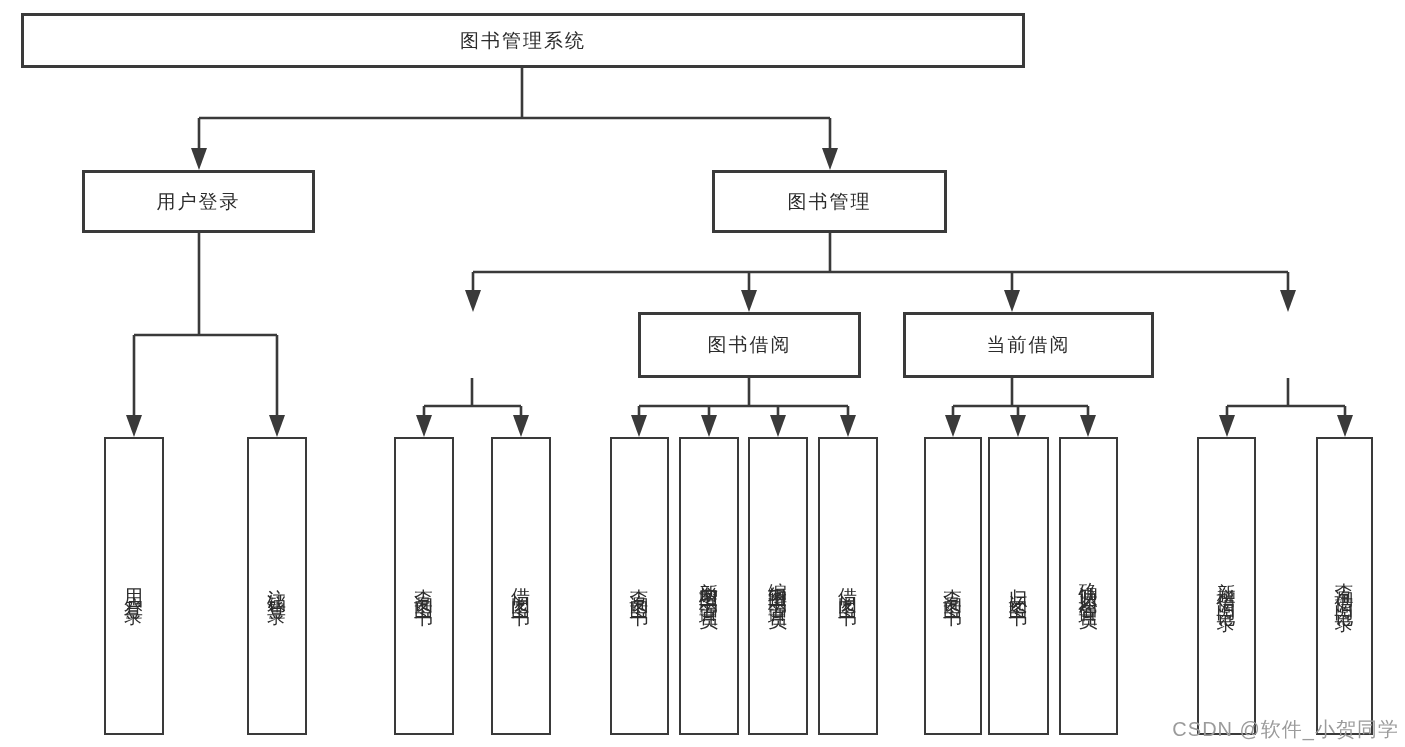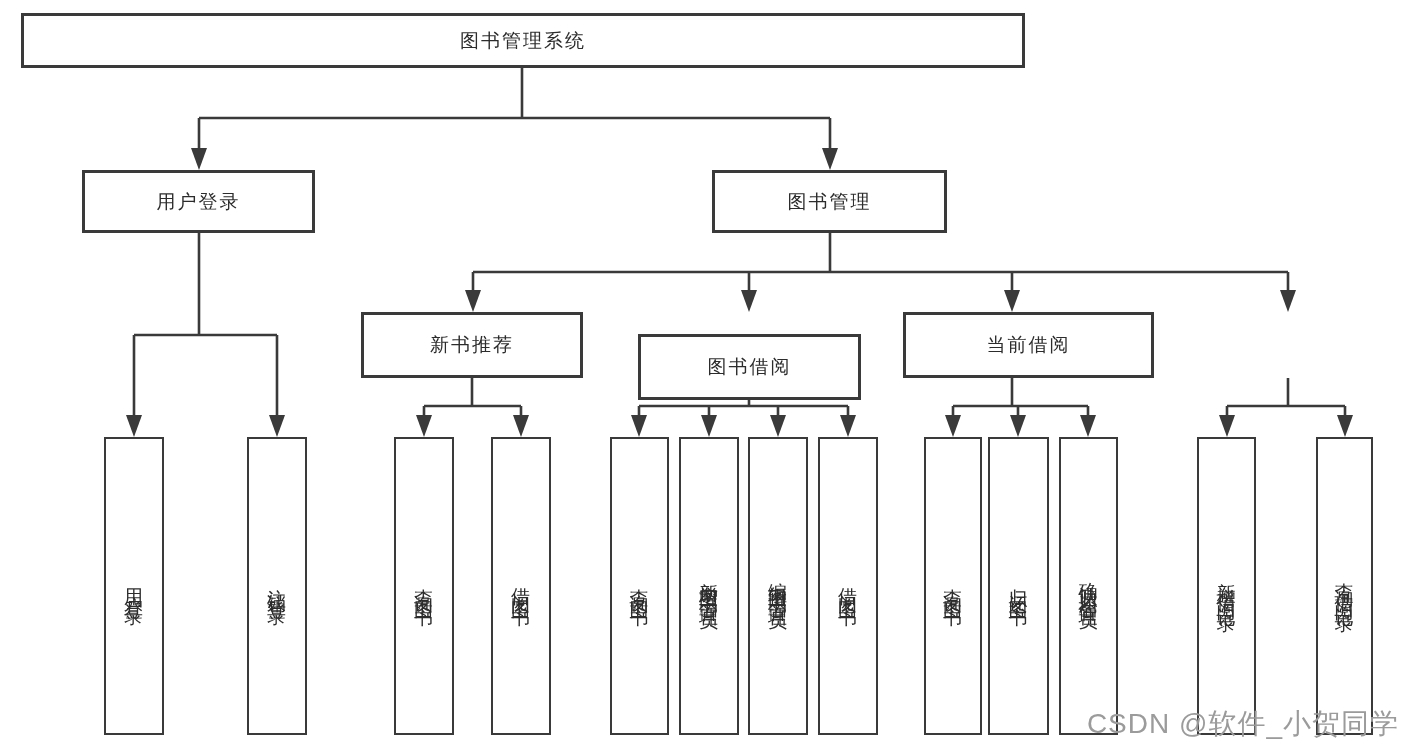--- a/index.html
+++ b/index.html
@@ -58,21 +58,21 @@
     line-height: 1;
   }
   .leaf.long span {
     letter-spacing: 0.22em;
   }
   .watermark {
     position: absolute;
     right: 6px;
     bottom: 4px;
     color: #9b9b9b;
-    font-size: 28px;
+    font-size: 20px;
     letter-spacing: 1px;
     white-space: nowrap;
   }
 </style>
 </head>
 <body>
 
 <div class="stage">
 
   <svg class="wires" viewBox="0 0 1405 747" xmlns="http://www.w3.org/2000/svg">
@@ -120,22 +120,21 @@
       <polygon points="1219,415 1235,415 1227,437"></polygon>
       <polygon points="1337,415 1353,415 1345,437"></polygon>
     </g>
   </svg>
 
   <div class="node root" style="left:21px; top:13px; width:1004px; height:55px;">图书管理系统</div>
 
   <div class="node" style="left:82px; top:170px; width:233px; height:63px;">用户登录</div>
   <div class="node" style="left:712px; top:170px; width:235px; height:63px;text-align:center;">图书管理</div>
 
-  <div class="node" style="left:361px; top:312px; width:222px; height:66px;">新书推荐</div>
-  <div class="node" style="left:638px; top:312px; width:223px; height:66px;margin-top:22px;">图书借阅</div>
+  <div class="node" style="left:638px; top:312px; width:223px; height:66px;">图书借阅</div>
   <div class="node" style="left:903px; top:312px; width:251px; height:66px;">当前借阅</div>
 
   <div class="leaf" style="left:104px; top:437px; width:60px; height:298px;">
     <span>用户登录</span>
   </div>
   <div class="leaf" style="left:247px; top:437px; width:60px; height:298px;">
     <span>注销登录</span>
   </div>
 
   <div class="leaf" style="left:394px; top:437px; width:60px; height:298px;">

